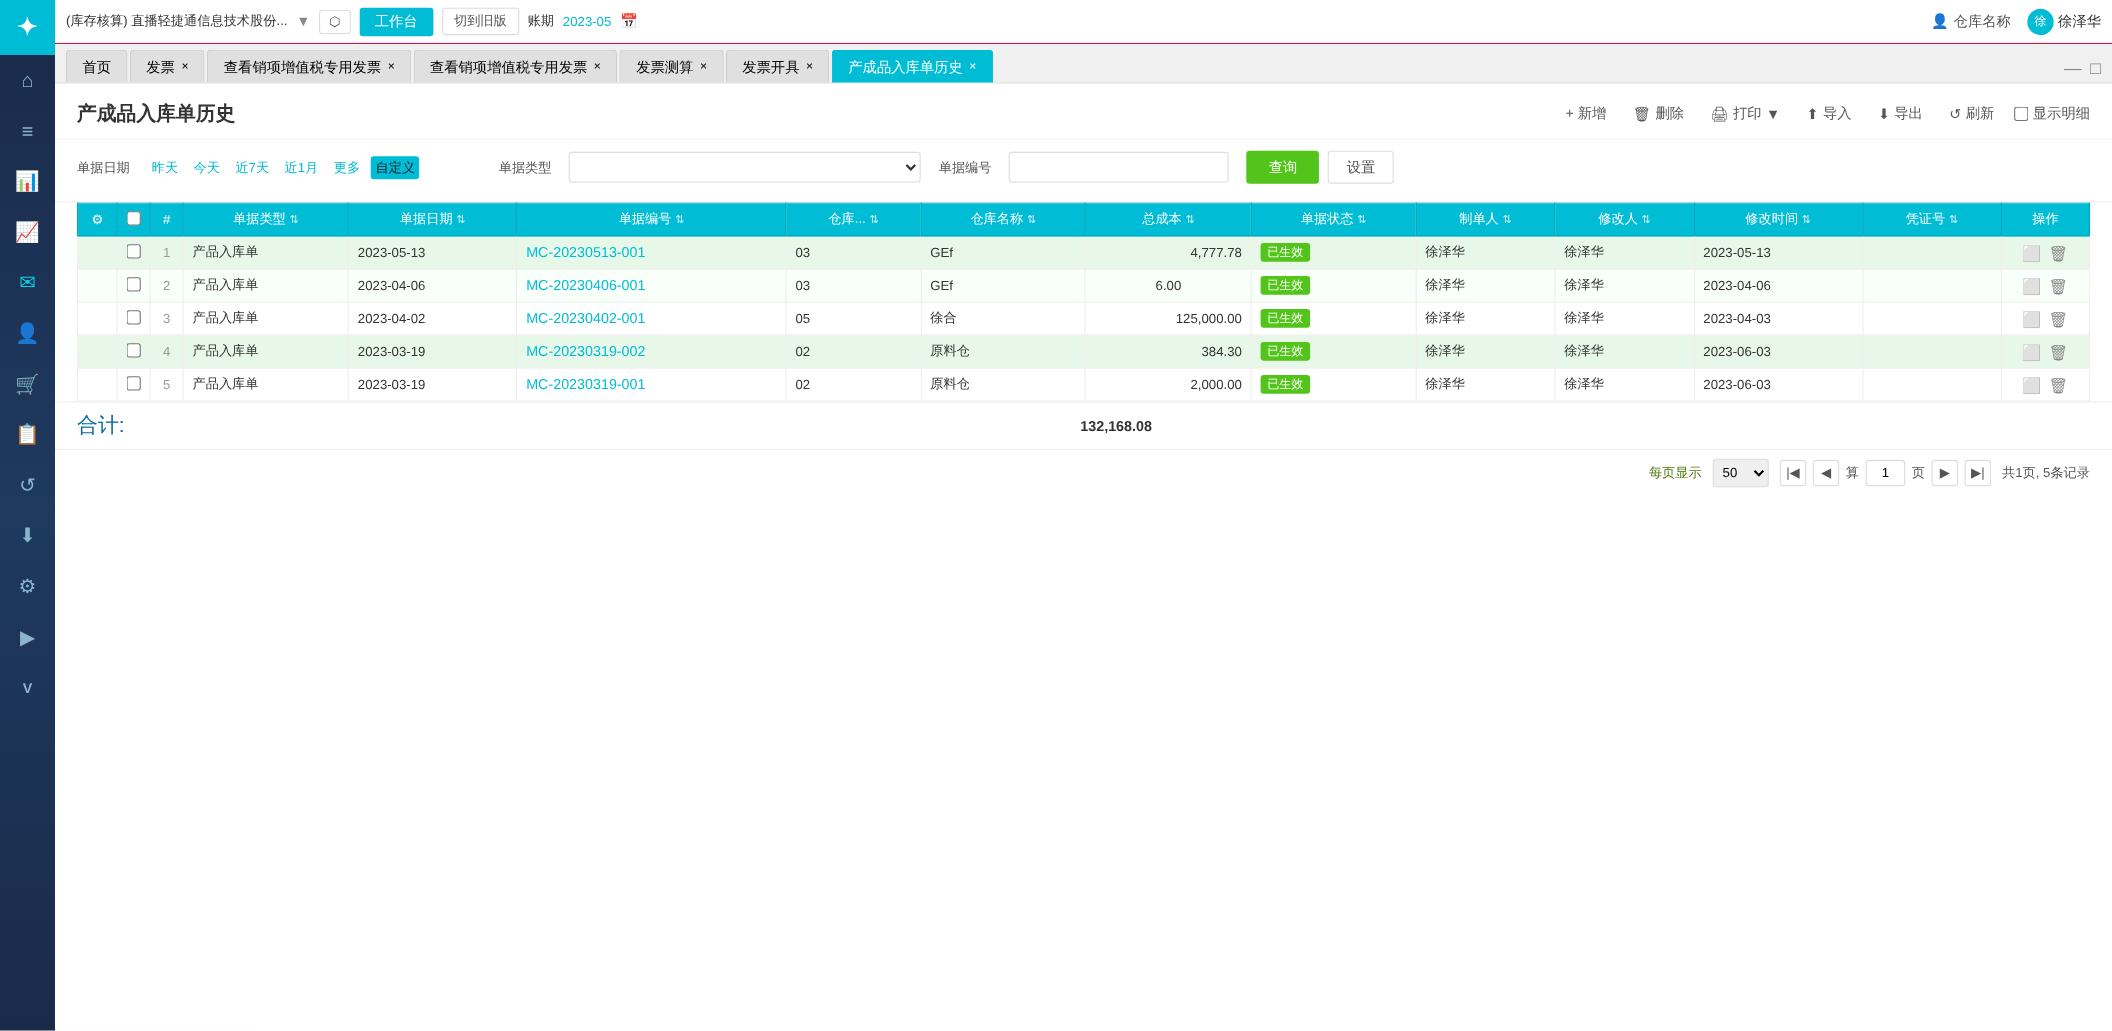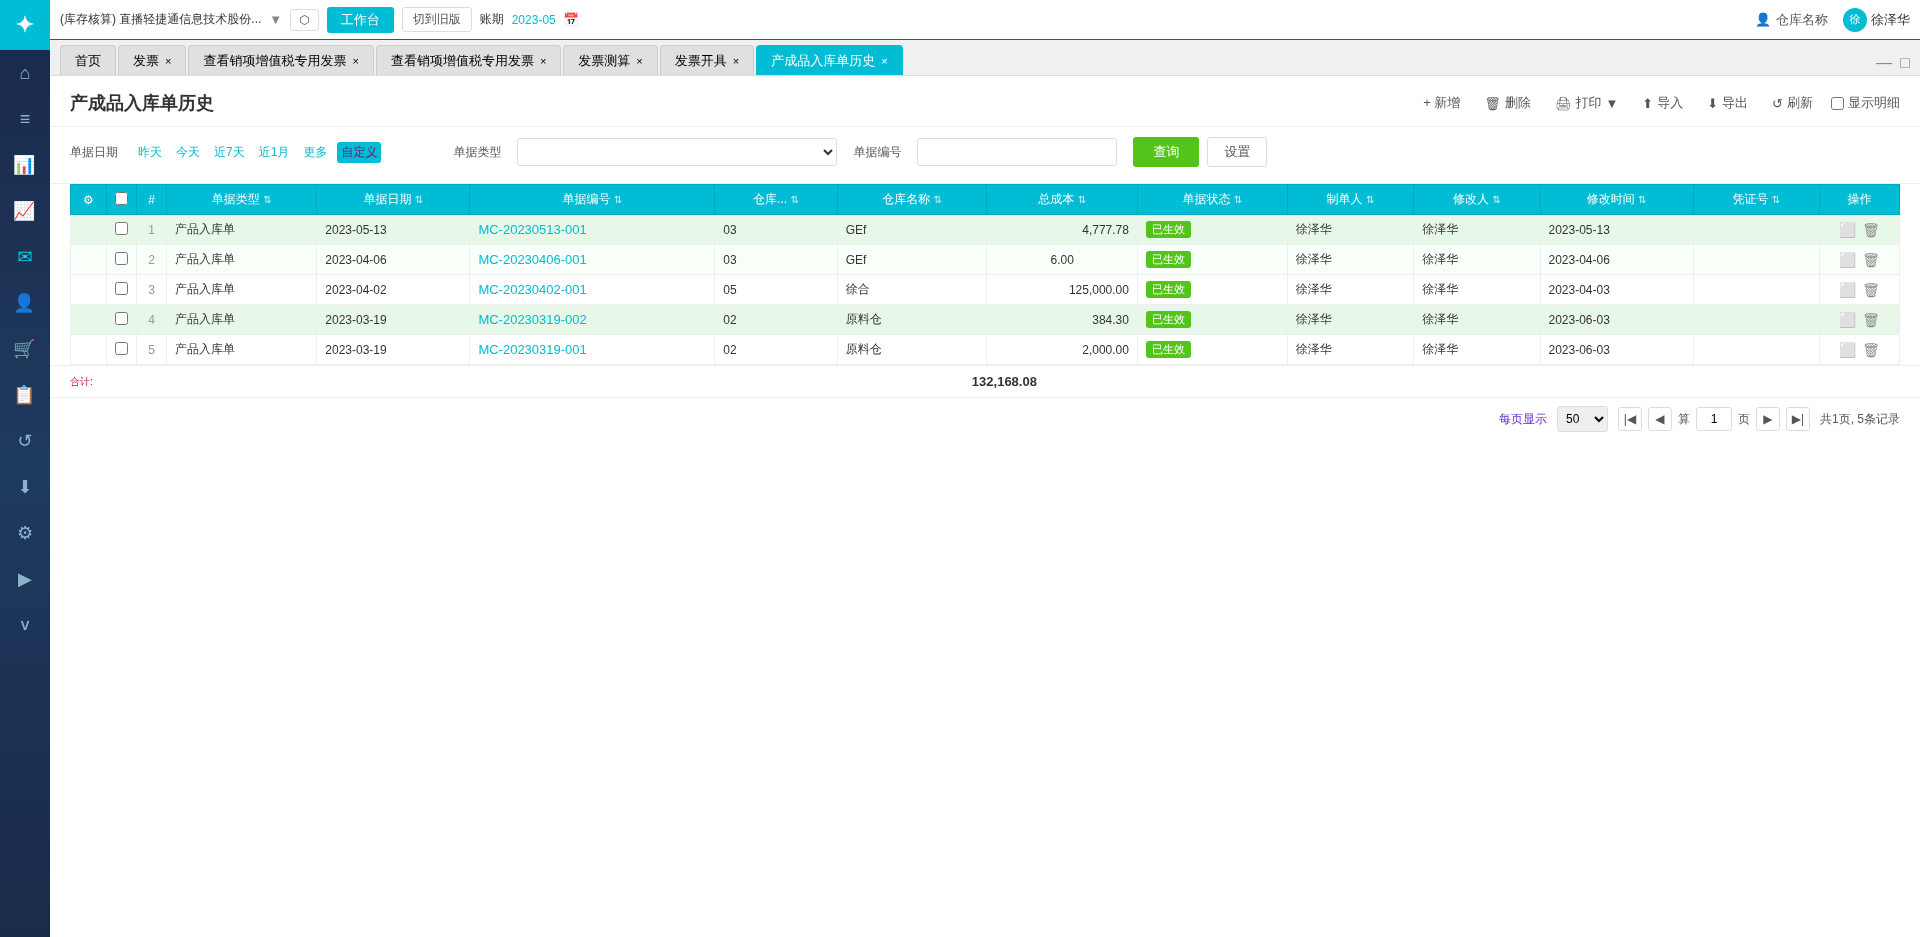--- a/index.html
+++ b/index.html
@@ -229,21 +229,21 @@
     .date-btn {
       font-size: 12px;
       color: #00bcd4;
       cursor: pointer;
       background: none;
       border: none;
       padding: 2px 4px;
     }
     .date-btn.active {
       background: #00bcd4;
-      color: #701a75;
+      color: #0f172a;
       border-radius: 3px;
       font-family: Liberation Serif, serif;
     }
     .date-range {
       font-size: 12px;
       color: #333;
       display: flex;
       align-items: center;
       gap: 4px;
     }
@@ -371,42 +371,42 @@
       border-top: 1px solid #eee;
       padding: 8px 20px;
       background: #fff;
     }
     .total-row {
       display: flex;
       align-items: center;
       gap: 16px;
     }
     .total-label {
-      font-size: 10px;
-      color: #be185d;
+      font-size: 19px;
+      color: #0369a1;
     }
     .total-value {
       font-size: 13px;
       color: #333;
       font-weight: bold;
     }
 
     
     .pagination-bar {
       border-top: 1px solid #eee;
       padding: 8px 20px;
       background: #fff;
       display: flex;
       align-items: center;
       justify-content: flex-end;
       gap: 10px;
     }
     .page-size-label {
       font-size: 12px;
-      color: #6d28d9;
+      color: #4d7c0f;
     }
     .page-size-select {
       height: 26px;
       border: 1px solid #ddd;
       border-radius: 3px;
       font-size: 12px;
       padding: 0 4px;
     }
     .page-nav {
       display: flex;

